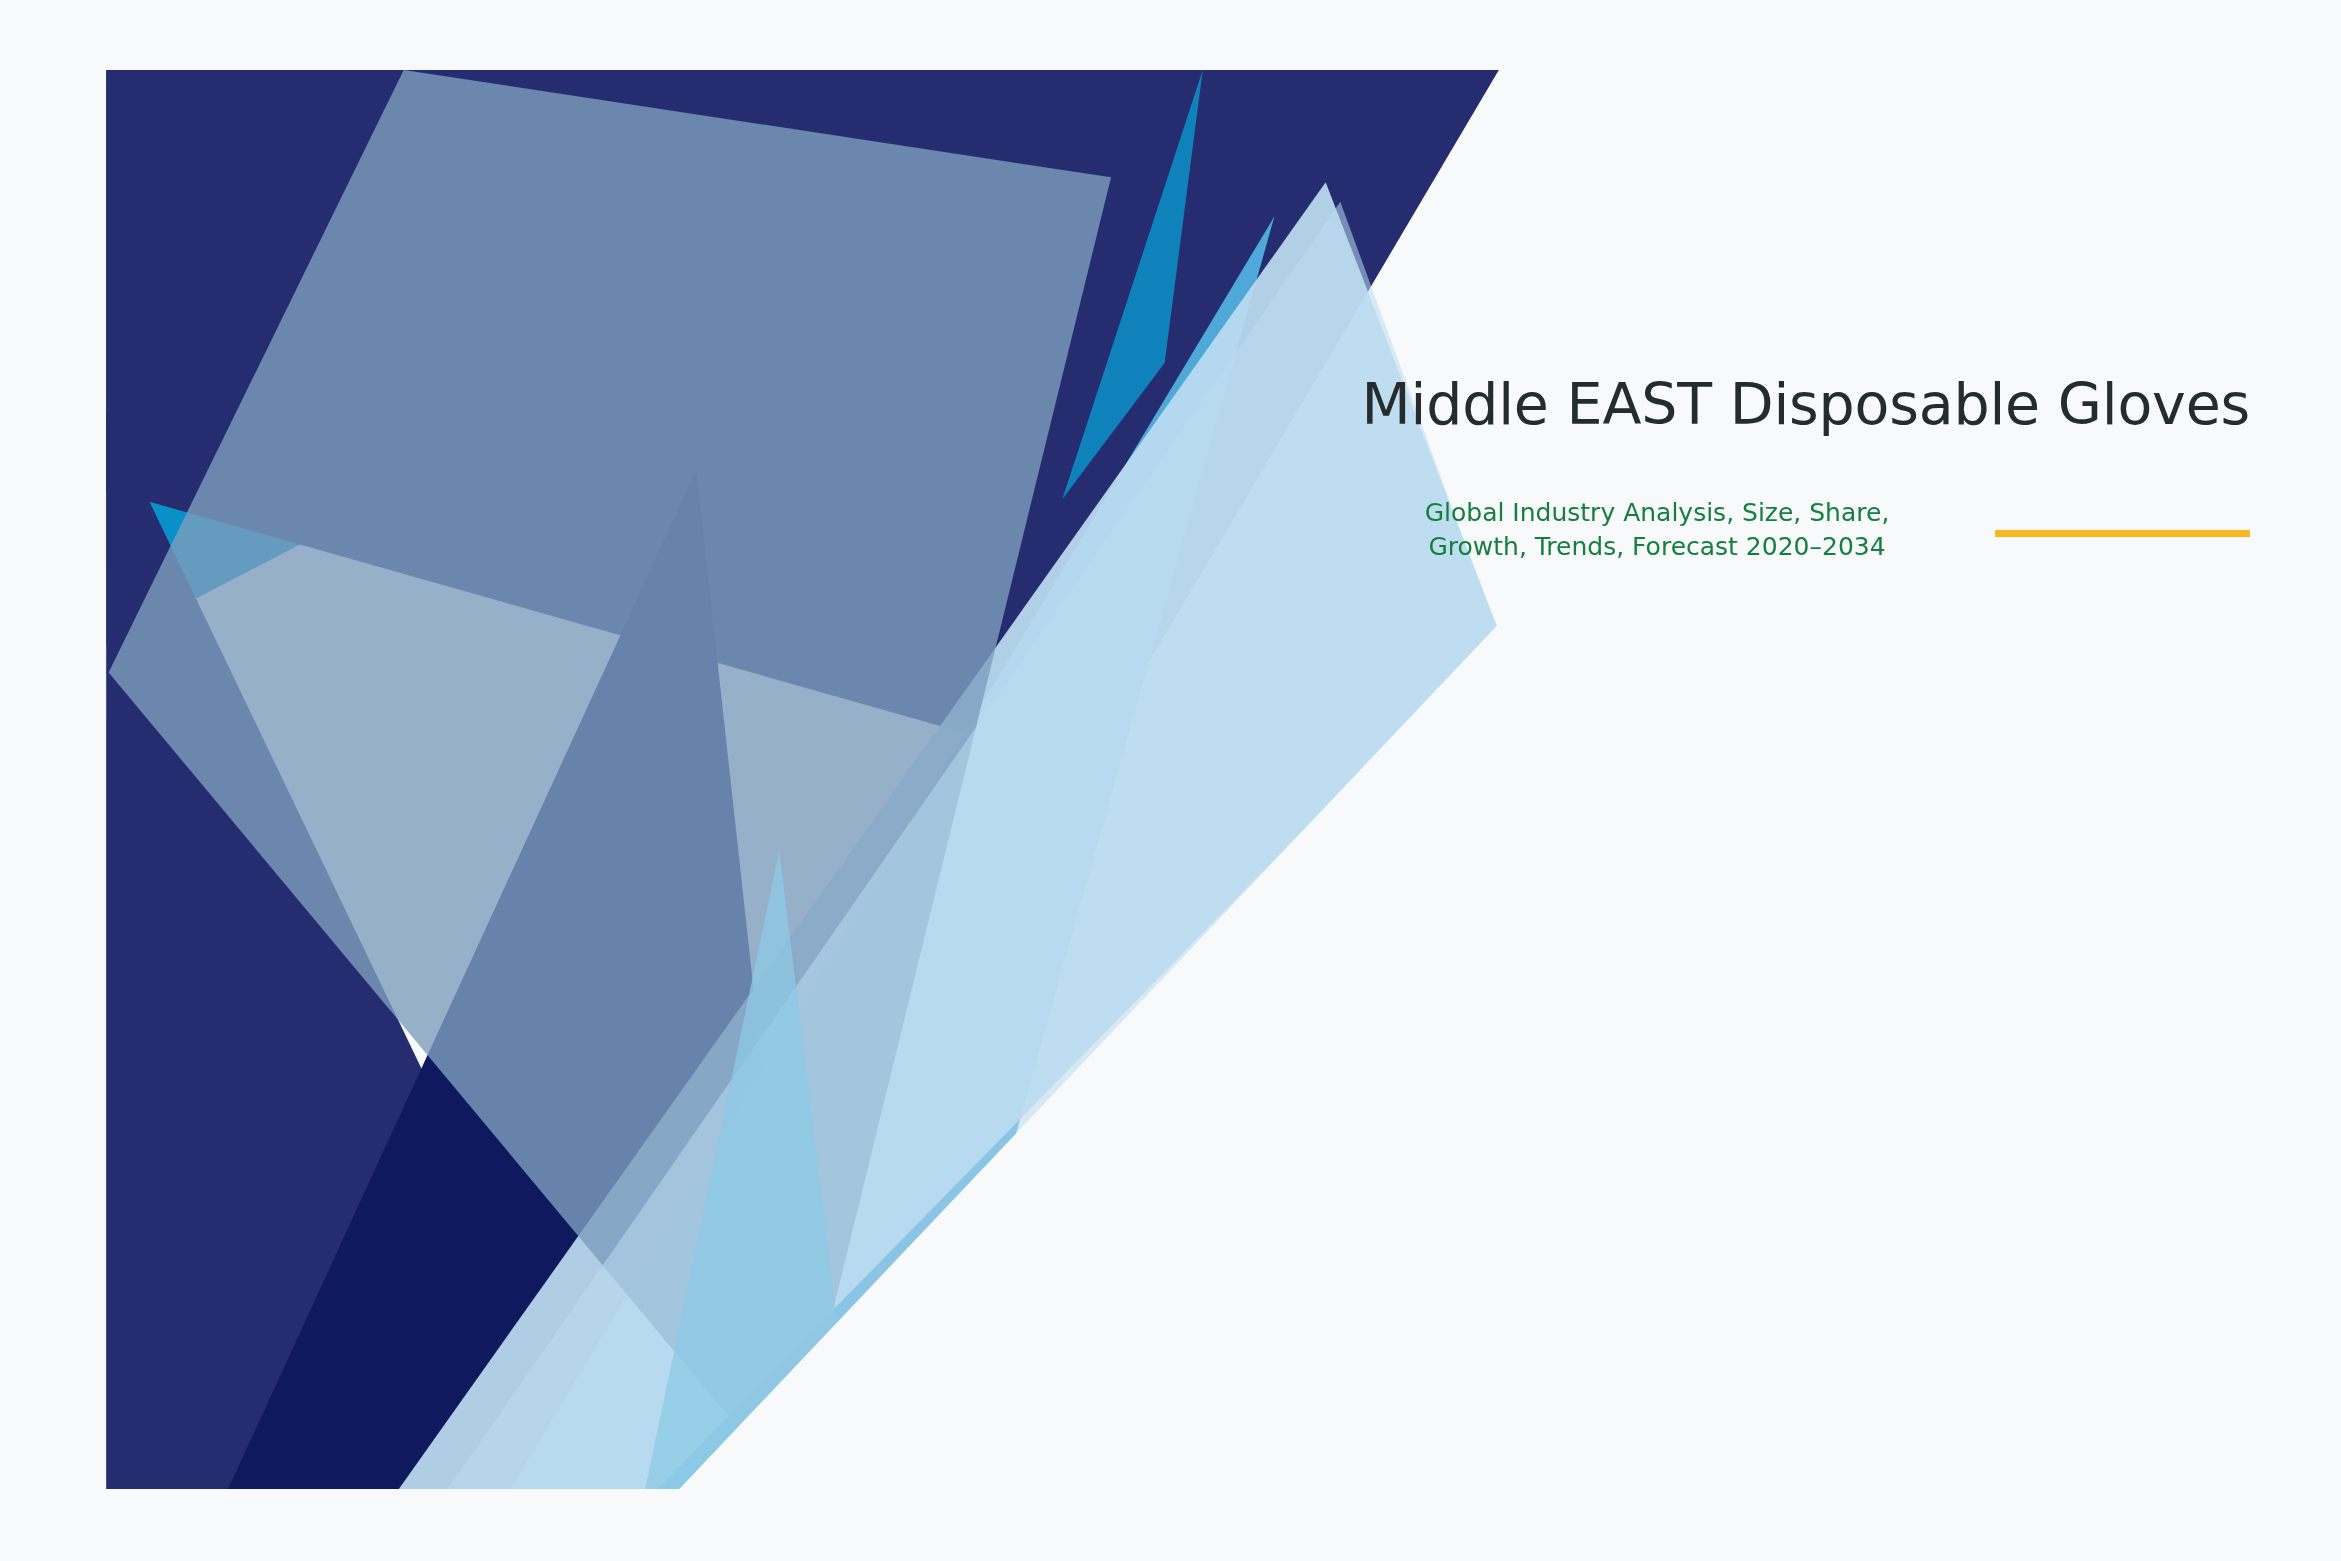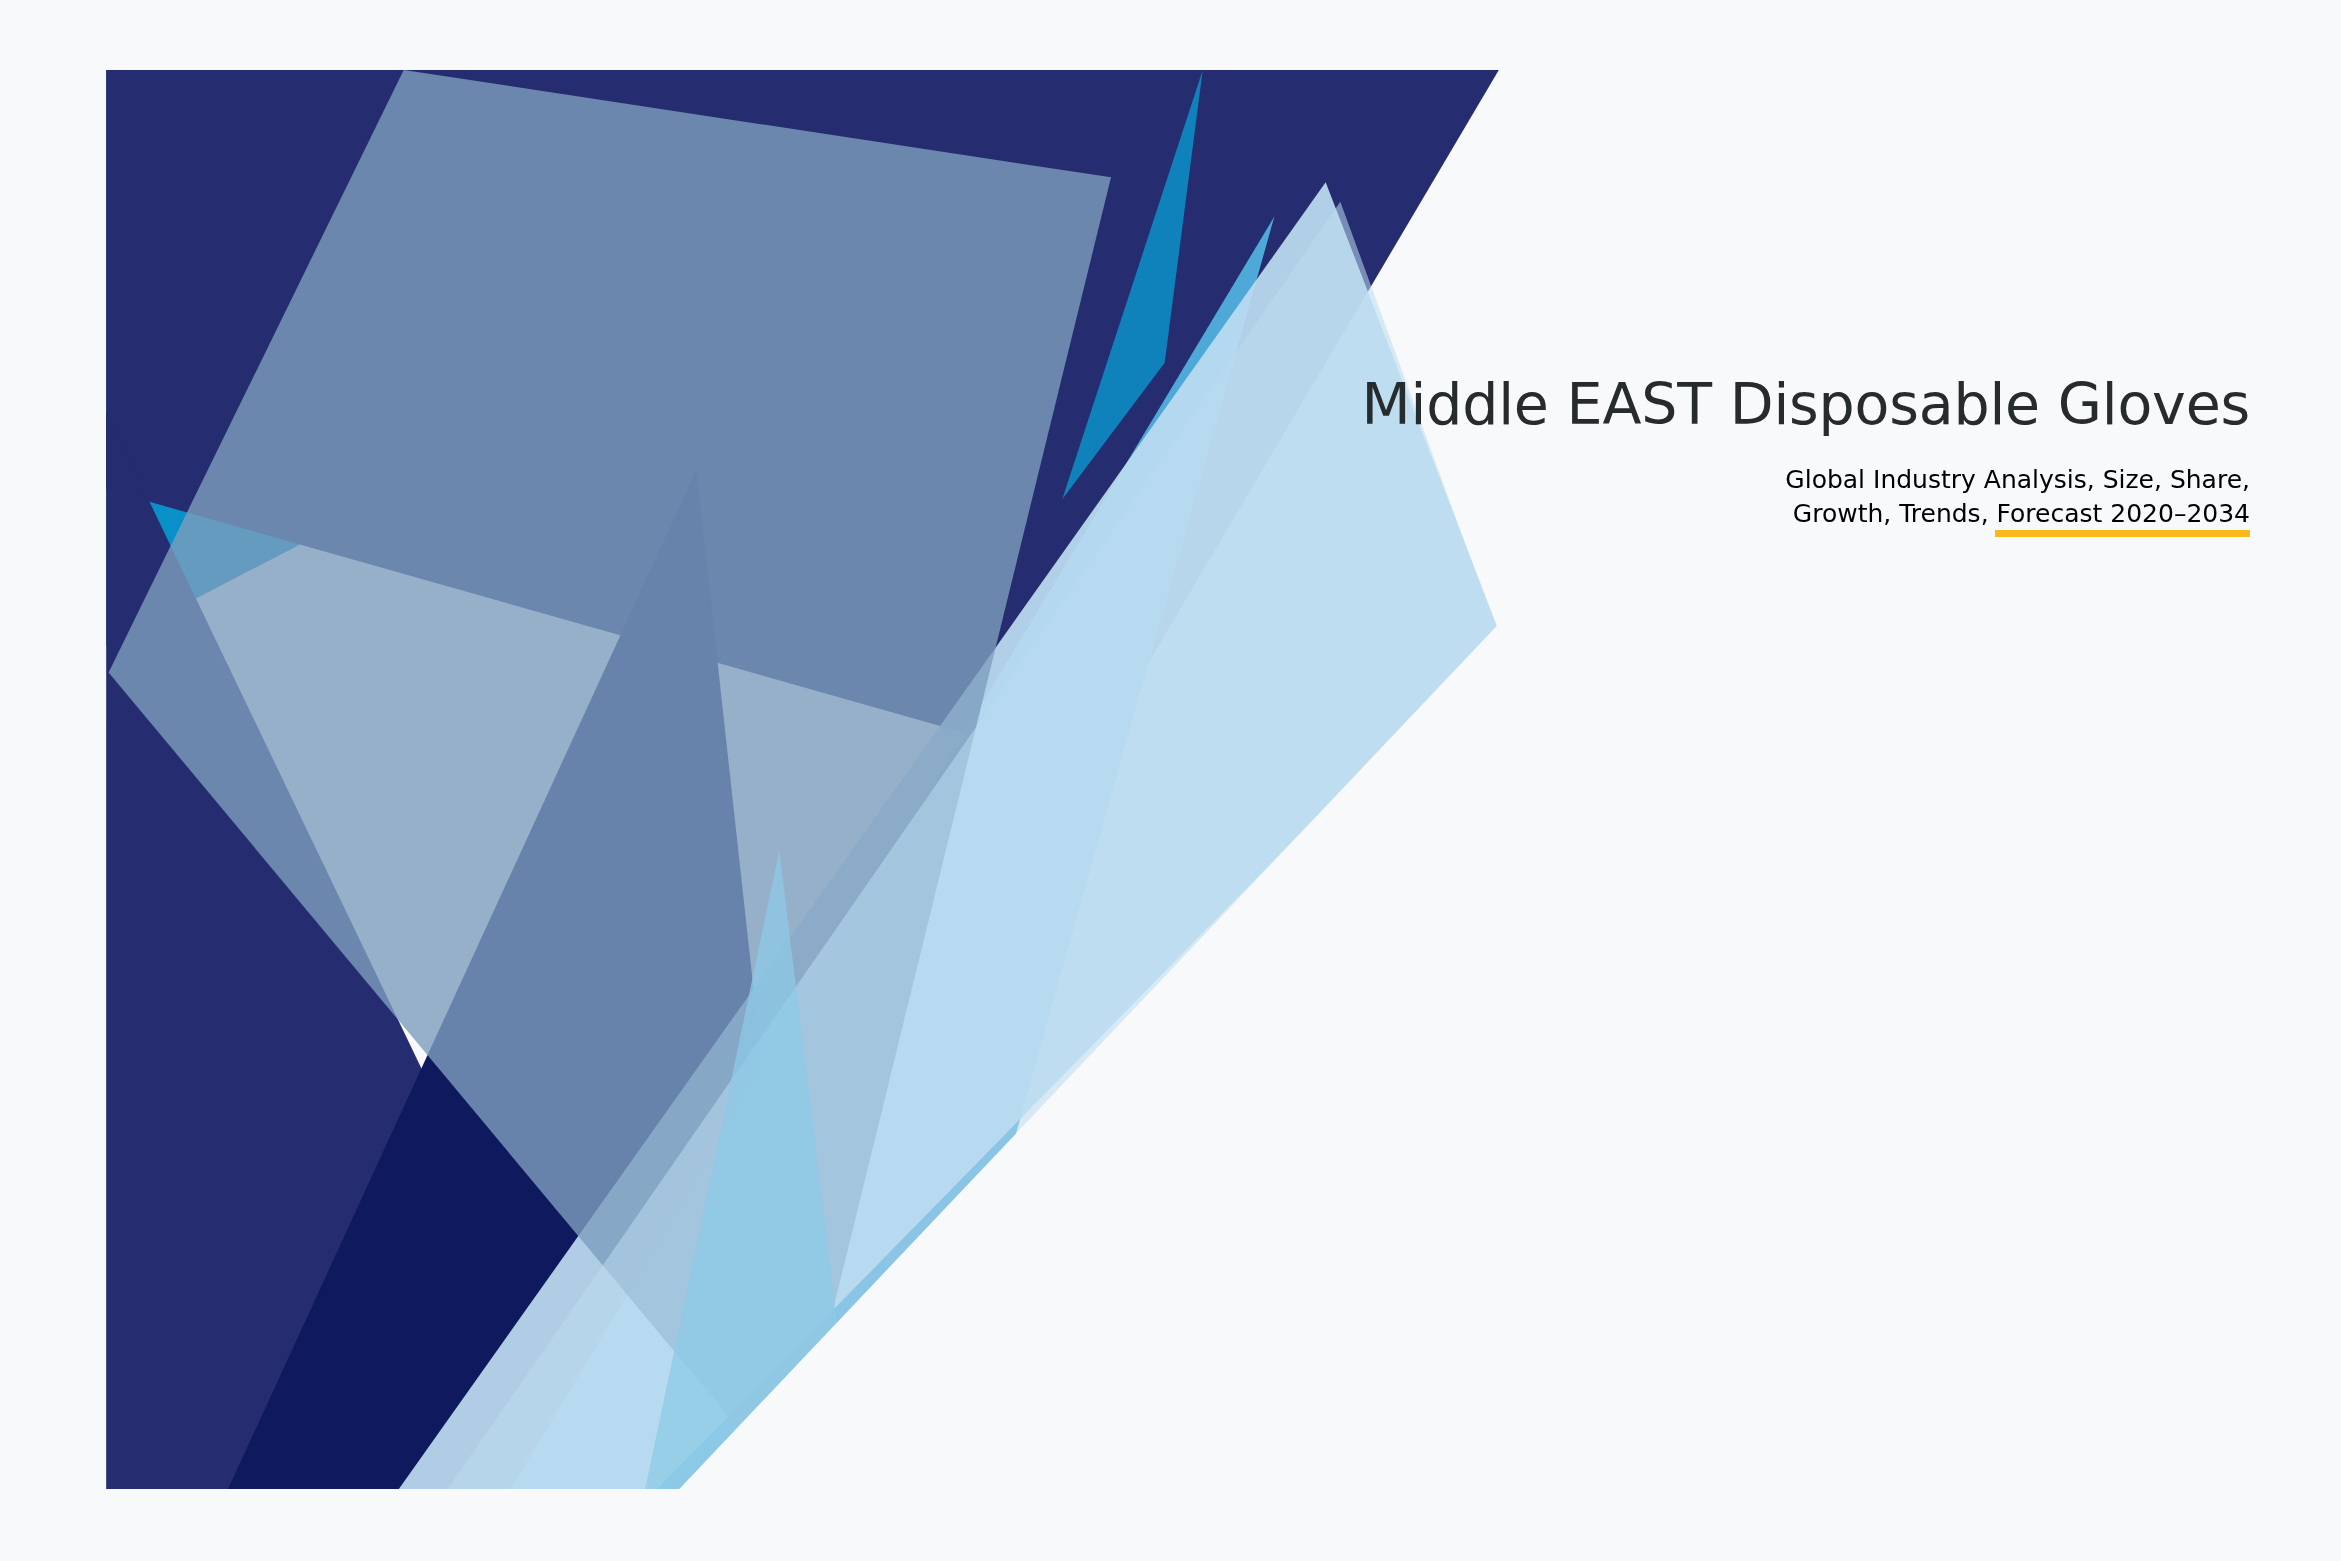--- a/index.html
+++ b/index.html
@@ -66,27 +66,27 @@
   #accent-bar {
     position: absolute;
     right: 0px;
     top: 159px;
     width: 255px;
     height: 6.8px;
     background: #f9b81c;
   }
 
   #subtitle {
-    margin-top: 26px;
+    margin-top: 59px;
     font-family: "DejaVu Sans", sans-serif;
     font-size: 25px;
     font-weight: 400;
     line-height: 1.34;
-    color: #000000;
-    text-align: right;
+    color: #15803d;
+    text-align: center;
   }
   .sub-line { display: block; white-space: nowrap; }
 </style>
 </head>
 <body>
 
 <div id="cover">
 
   <div id="artwork">
     <svg viewBox="0 0 2855 2909" xmlns="http://www.w3.org/2000/svg">

